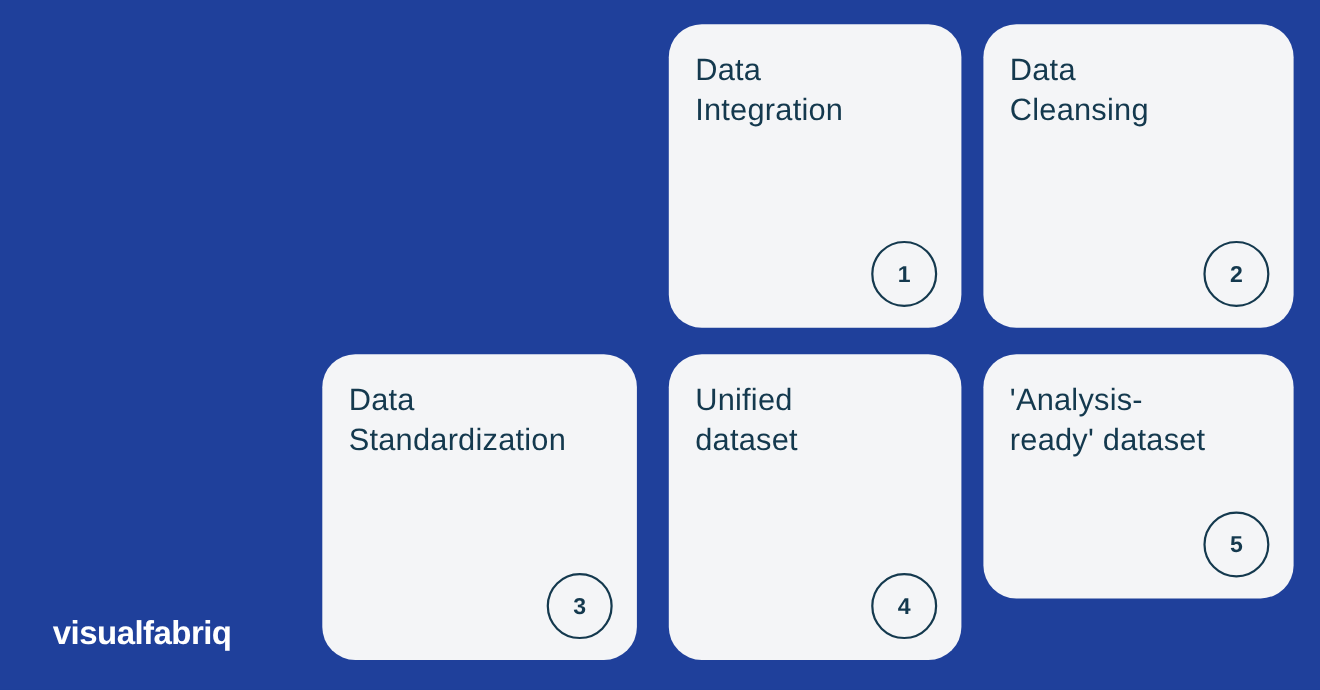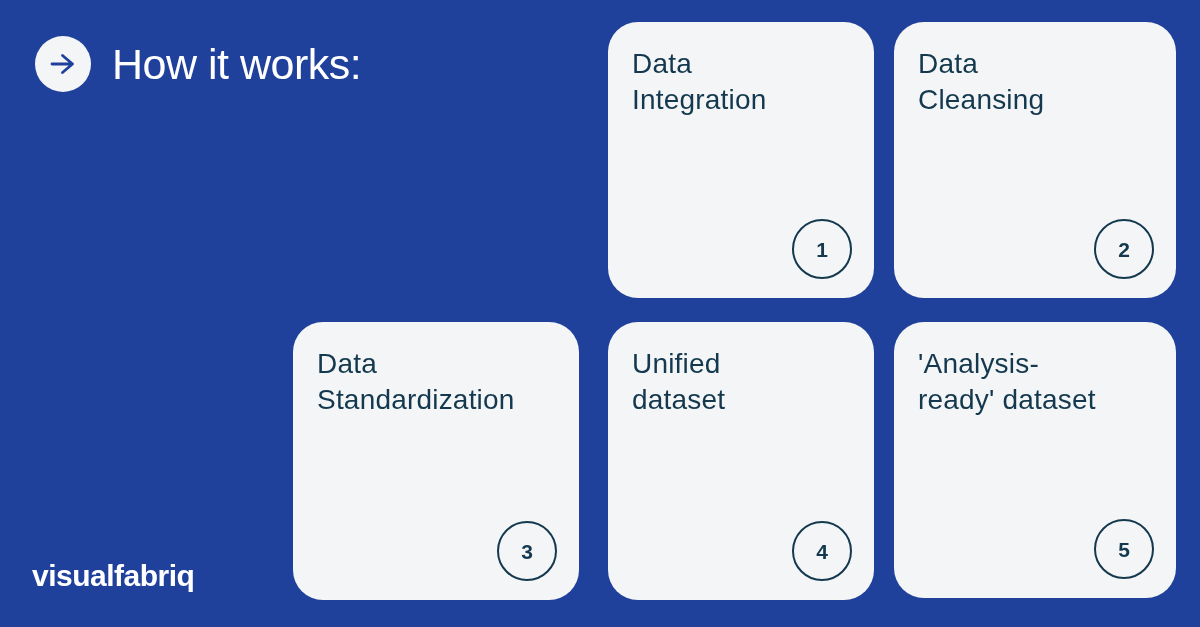--- a/index.html
+++ b/index.html
@@ -78,45 +78,37 @@
     color:var(--navy);
     font-size:21px;
     font-weight:bold;
     line-height:1;
   }
   
   .pos-c1{left:608px; top:22px;  width:266px; height:276px;}
   .pos-c2{left:894px; top:22px;  width:282px; height:276px;}
   .pos-c3{left:293px; top:322px; width:286px; height:278px;}
   .pos-c4{left:608px; top:322px; width:266px; height:278px;}
-  .pos-c5{left:894px; top:322px; width:282px; height:276px;}
+  .pos-c5{left:894px; top:322px; width:282px; height:222px;}
   .logo{
     position:absolute;
-    left:32px;
+    left:48px;
     top:561px;
     color:var(--white);
     font-size:30px;
     font-weight:bold;
     letter-spacing:-0.5px;
     line-height:1;
   }
 </style>
 </head>
 <body>
 
 <div class="canvas">
 
-  <div class="header">
-    <div class="arrow-circle">
-      <svg width="34" height="34" viewBox="0 0 34 34" fill="none">
-        <path d="M6 17h20.5M16.5 8.5L26.5 17l-10 8.5" stroke="currentColor" stroke-width="2.8" stroke-linecap="round" stroke-linejoin="round"></path>
-      </svg>
-    </div>
-    <h1 class="page-title">How it works:</h1>
-  </div>
 
   <div class="card pos-c1">
     <div class="card-label">Data
 Integration</div>
     <div class="num-circle">
       <span>1</span>
     </div>
   </div>
 
   <div class="card pos-c2">

